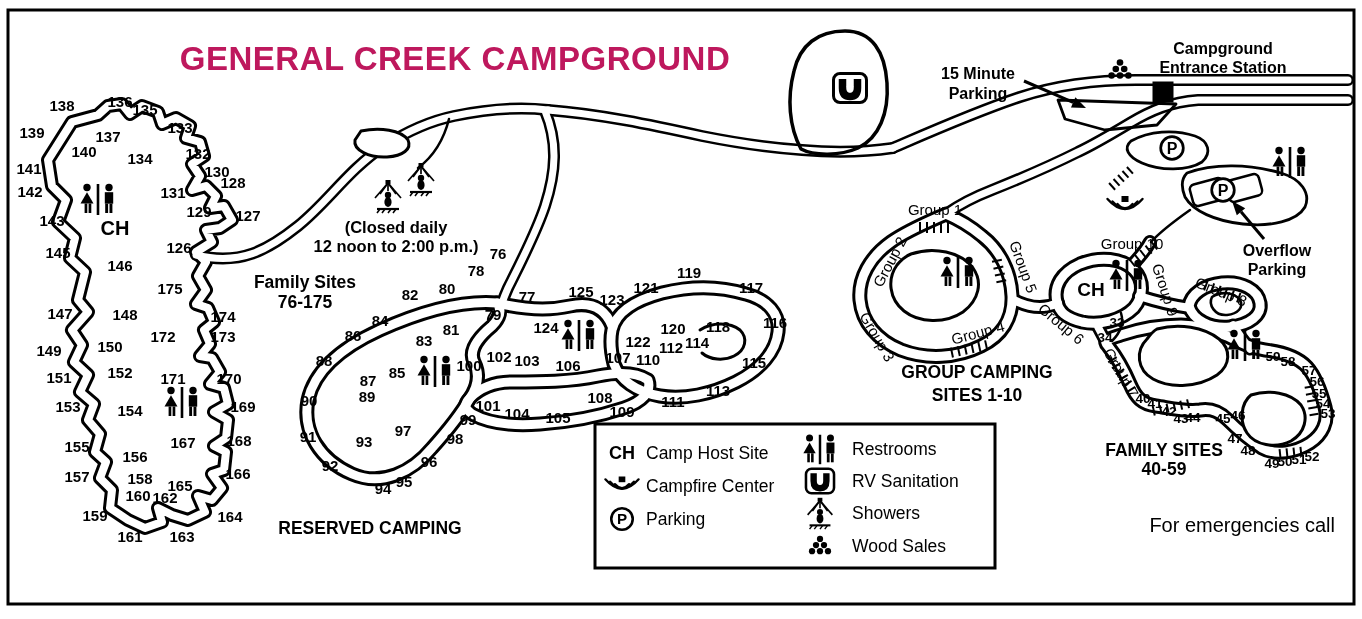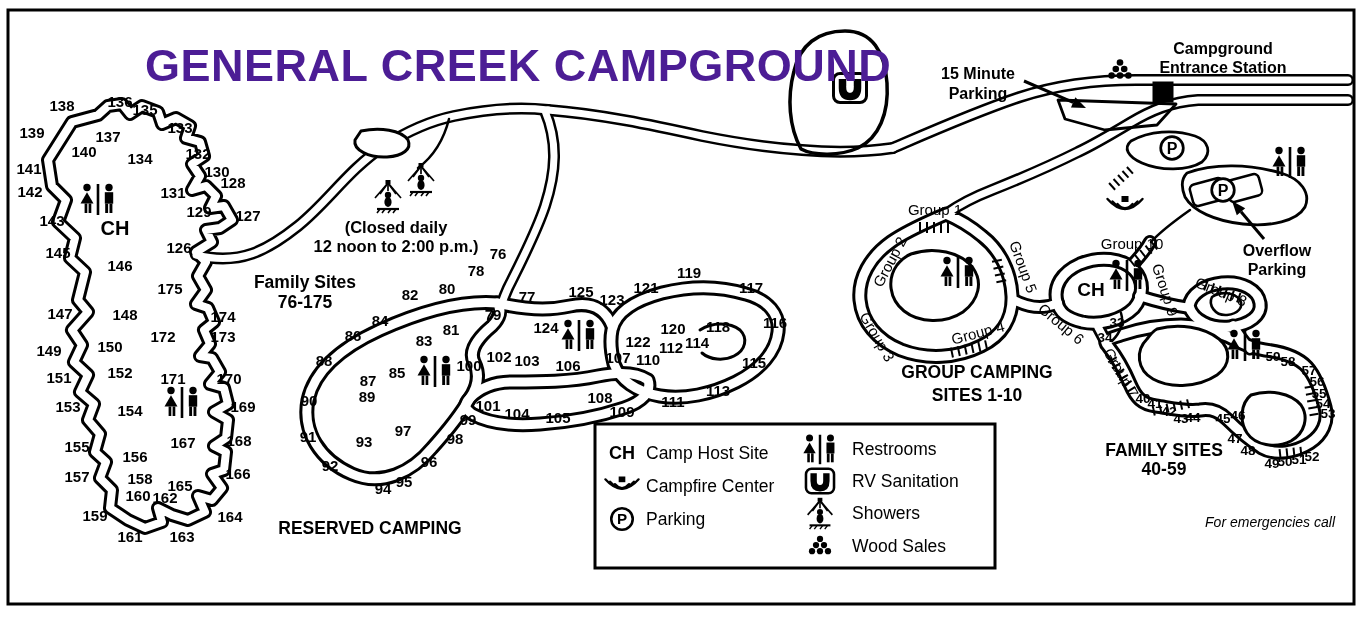--- a/index.html
+++ b/index.html
@@ -1,23 +1,23 @@
 <!DOCTYPE html>
 <html><head>
 <meta charset="utf-8">
 <style>
   html,body{margin:0;padding:0;background:#fff;}
   .frame{position:relative;width:1362px;height:619px;background:#fff;overflow:hidden;
          font-family:"Liberation Sans", sans-serif;}
   #map{position:absolute;left:0;top:0;width:1362px;height:619px;}
   .title{position:absolute;left:145px;top:40px;width:620px;text-align:center;
-         font-size:45px;font-weight:bold;color:#4c1d95;letter-spacing:.5px;white-space:nowrap;}
+         font-size:33px;font-weight:bold;color:#be185d;letter-spacing:.5px;white-space:nowrap;}
   .emergency{position:absolute;left:1005px;top:514px;width:330px;display:flex;
              align-items:baseline;justify-content:flex-end;gap:12px;color:#000;}
-  .em-prefix{font-style:italic;font-size:14px;}
+  .em-prefix{font-size:20px;}
   .em-number{font-weight:bold;font-size:46px;letter-spacing:-1px;}
 </style>
 </head>
 <body>
 
 <div class="frame">
   <svg id="map" viewBox="0 0 1362 619" xmlns="http://www.w3.org/2000/svg">
     <rect x="8" y="10" width="1346" height="594" fill="none" stroke="#000" stroke-width="3"></rect>
     <g id="layer-roads">
         <path d="M 98,115 L 72,122 L 48,160 L 52,186 L 66,200 L 58,222 L 75,238 L 70,258 L 85,272 L 78,300 L 88,312 L 72,330 L 82,345 L 74,362 L 88,375 L 80,392 L 94,404 L 88,420 L 100,434 L 95,452 L 106,462 L 100,478 L 112,490 L 110,508 L 128,520 L 145,528 L 162,522 L 158,508 L 172,515 L 188,520 L 205,512 L 198,496 L 212,500 L 222,488 L 212,474 L 224,470 L 226,452 L 214,446 L 226,438 L 228,420 L 214,412 L 228,404 L 224,388 L 210,384 L 220,372 L 212,358 L 200,356 L 210,344 L 204,330 L 214,322 L 208,308 L 196,304 L 206,290 L 198,276 L 206,262 L 196,252 L 212,242 L 206,230 L 220,228 L 232,220 L 224,206 L 210,208 L 216,196 L 206,186 L 192,190 L 200,176 L 192,164 L 204,156 L 200,142 L 186,138 L 190,126 L 176,118 L 162,124 L 158,112 L 142,106 L 130,114 L 122,104 L 108,106 Z" fill="none" stroke="#000000" stroke-width="14" stroke-linejoin="round" stroke-linecap="round"></path>

